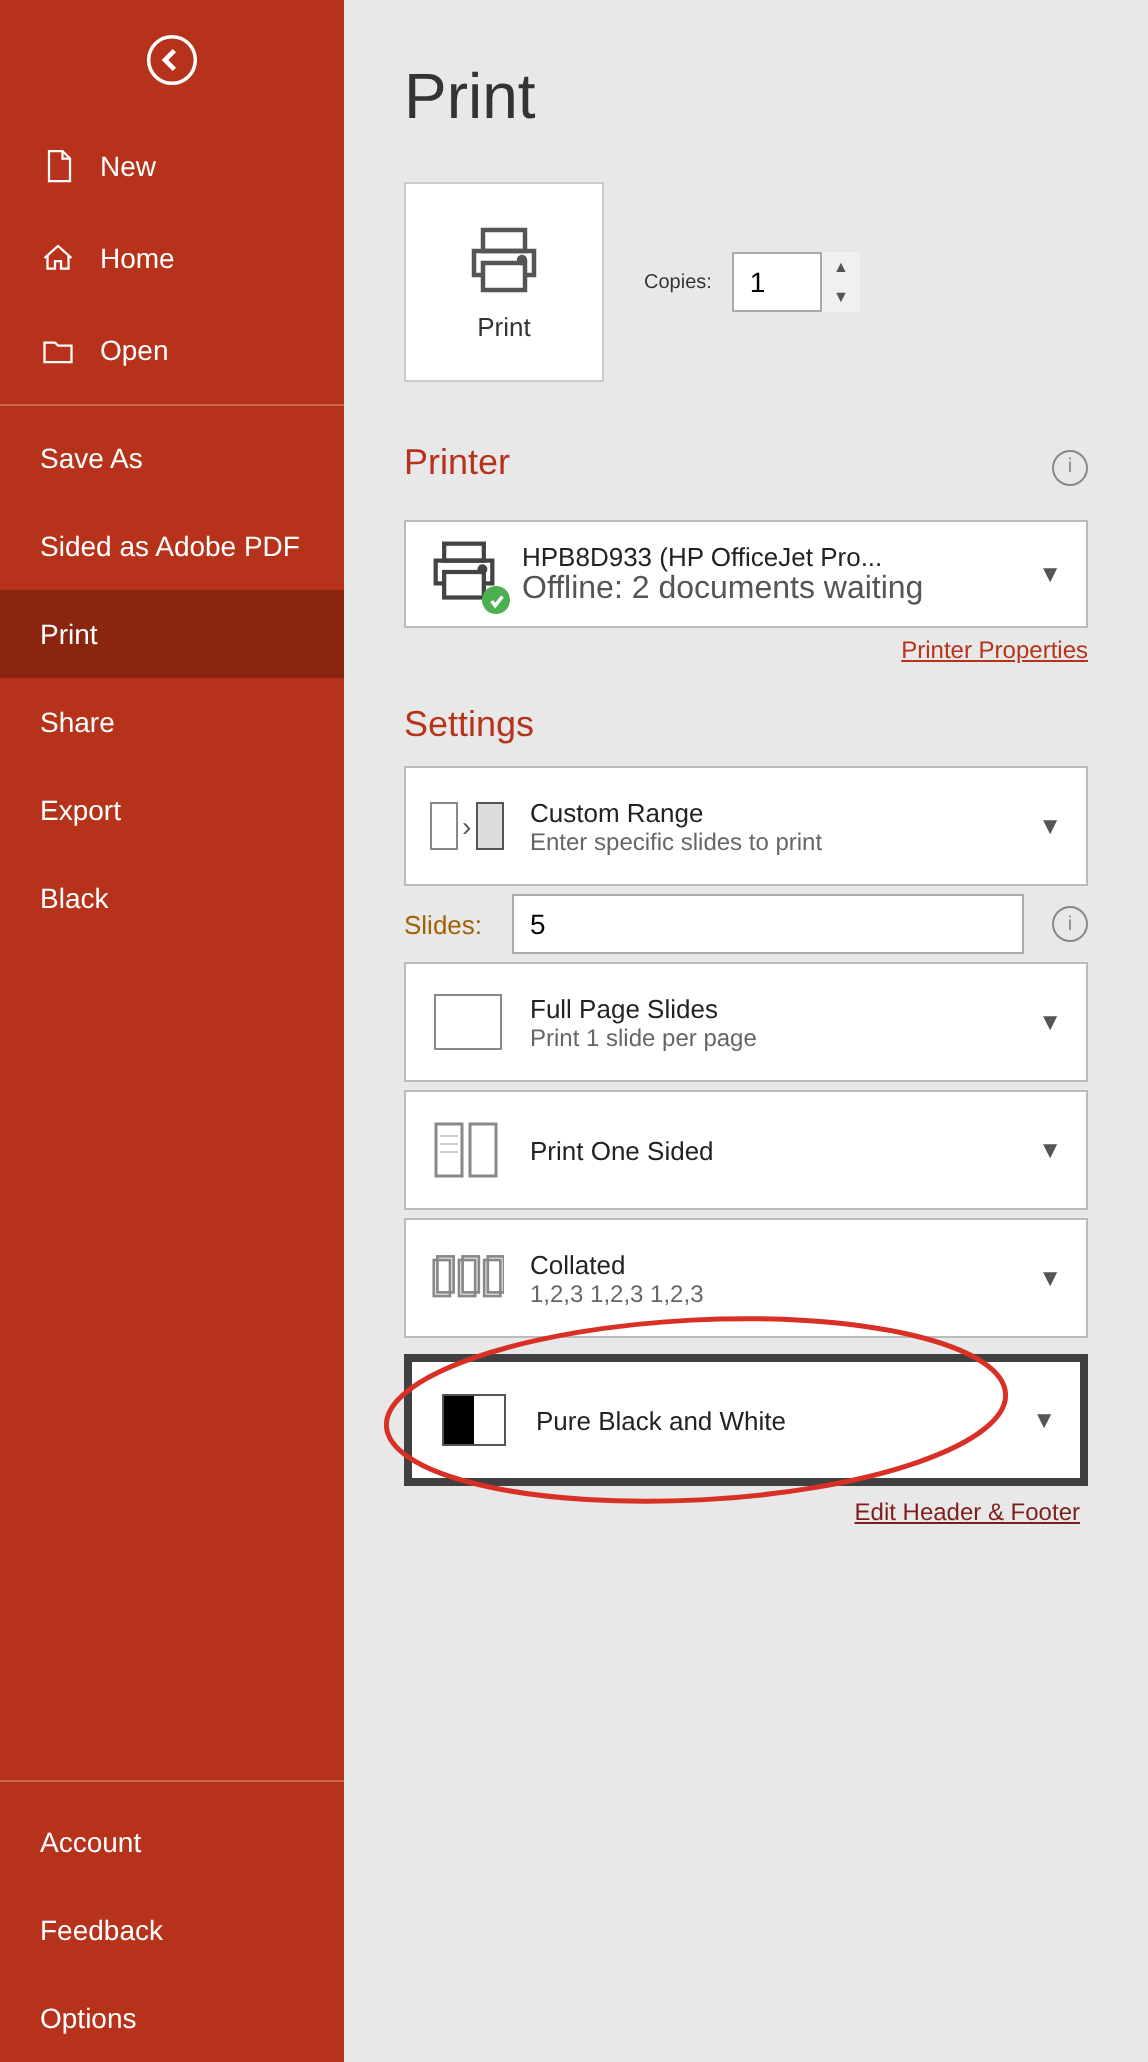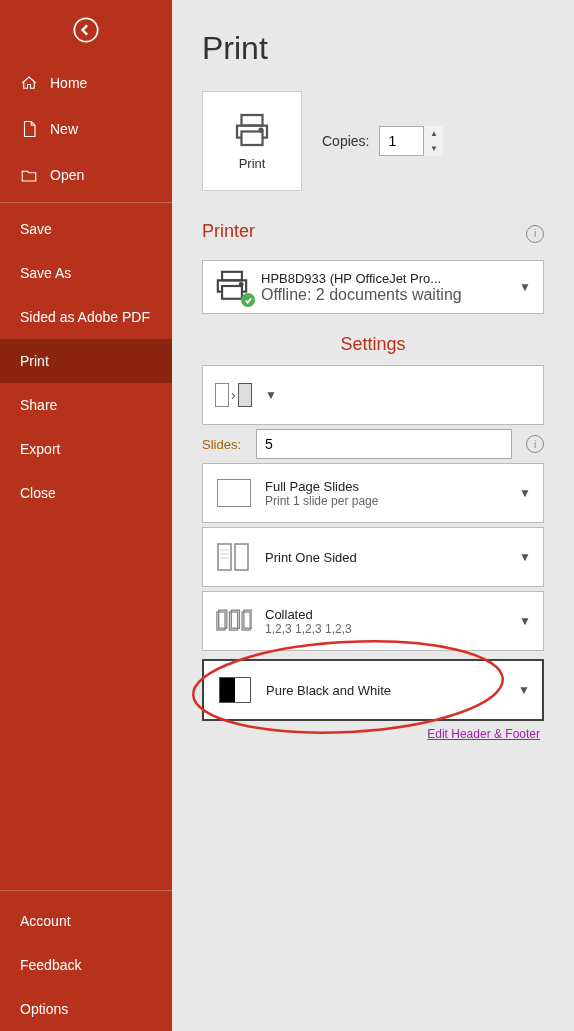--- a/index.html
+++ b/index.html
@@ -129,21 +129,21 @@
       color: #333;
     }
 
     .copies-area {
       display: flex;
       align-items: center;
       gap: 10px;
     }
 
     .copies-label {
-      font-size: 14px;
+      font-size: 10px;
       color: #333;
     }
 
     .copies-input-wrap {
       position: relative;
       display: flex;
       align-items: center;
     }
 
     .copies-input {
@@ -180,21 +180,20 @@
       color: #555;
     }
 
     
     .section-header {
       font-size: 18px;
       color: #b7321a;
       font-weight: 400;
       margin-bottom: 10px;
       margin-top: 6px;
-      text-align: center;
     }
 
     
     .info-icon-inline {
       display: inline-flex;
       align-items: center;
       justify-content: center;
       width: 18px;
       height: 18px;
       border: 1.5px solid #888;
@@ -358,29 +357,29 @@
       height: 30px;
       border: 1px solid #aaa;
       background: white;
       padding: 0 8px;
       font-size: 14px;
       outline: none;
     }
 
     
     .setting-row.highlighted {
-      border: 2px solid #404040;
+      border: 4px solid #404040;
       position: relative;
     }
 
     
     .edit-header-footer {
       text-align: right;
       font-size: 12px;
-      color: #a21caf;
+      color: #7f1d1d;
       cursor: pointer;
       text-decoration: underline;
       margin-top: 6px;
       padding-right: 4px;
     }
 
     
     .bw-icon-box {
       width: 38px;
       height: 38px;
@@ -439,47 +438,44 @@
     <svg viewBox="0 0 24 24">
       <circle cx="12" cy="12" r="10" stroke="white" stroke-width="1.5"></circle>
       <polyline points="13,8 9,12 13,16" stroke="white" stroke-width="2" fill="none"></polyline>
     </svg>
   </div>
 
   <div class="sidebar-nav">
 
     <div class="sidebar-item">
       <svg viewBox="0 0 24 24">
+        <path d="M6 2h9l5 5v15H6z" stroke="white" stroke-width="1.5" fill="none"></path>
+        <path d="M15 2v5h5" stroke="white" stroke-width="1.5"></path>
+      </svg>
+      <span>New</span>
+    </div>
+
+    <div class="sidebar-item">
+      <svg viewBox="0 0 24 24">
         <path d="M3 12L12 4l9 8" stroke="white" stroke-width="1.5"></path>
         <path d="M5 10v9h5v-5h4v5h5v-9" stroke="white" stroke-width="1.5" fill="none"></path>
       </svg>
       <span>Home</span>
     </div>
 
     <div class="sidebar-item">
       <svg viewBox="0 0 24 24">
-        <path d="M6 2h9l5 5v15H6z" stroke="white" stroke-width="1.5" fill="none"></path>
-        <path d="M15 2v5h5" stroke="white" stroke-width="1.5"></path>
-      </svg>
-      <span>New</span>
-    </div>
-
-    <div class="sidebar-item">
-      <svg viewBox="0 0 24 24">
         <path d="M3 7h7l2 2h9v11H3z" stroke="white" stroke-width="1.5" fill="none"></path>
       </svg>
       <span>Open</span>
     </div>
 
     <hr class="sidebar-divider">
 
 
-    <div class="sidebar-item">
-      <span>Save</span>
-    </div>
 
     <div class="sidebar-item">
       <span>Save As</span>
     </div>
 
     <div class="sidebar-item">
       <span>Sided as Adobe PDF</span>
     </div>
 
     <div class="sidebar-item active">
@@ -488,21 +484,21 @@
 
     <div class="sidebar-item">
       <span>Share</span>
     </div>
 
     <div class="sidebar-item">
       <span>Export</span>
     </div>
 
     <div class="sidebar-item">
-      <span>Close</span>
+      <span>Black</span>
     </div>
   </div>
 
   <div class="sidebar-bottom">
     <hr class="sidebar-divider">
     <div class="sidebar-item">
       <span>Account</span>
     </div>
     <div class="sidebar-item">
       <span>Feedback</span>
@@ -559,32 +555,37 @@
           </svg>
         </div>
       </div>
       <div class="printer-text">
         <div class="printer-name">HPB8D933 (HP OfficeJet Pro...</div>
         <div class="printer-status">Offline: 2 documents waiting</div>
       </div>
       <span class="dropdown-arrow">▼</span>
     </div>
 
+    <div class="printer-properties-link">Printer Properties</div>
   </div>
 
   <div class="settings-section">
     <h2 class="section-header">Settings</h2>
 
     <div class="setting-row">
       <div class="setting-icon">
         <div class="custom-range-icon">
           <div class="cr-page"></div>
           <span class="cr-arrow">›</span>
           <div class="cr-page cr-page-selected"></div>
         </div>
+      </div>
+      <div class="setting-text">
+        <div class="setting-title">Custom Range</div>
+        <div class="setting-subtitle">Enter specific slides to print</div>
       </div>
       <span class="dropdown-arrow">▼</span>
     </div>
 
     <div class="slides-row">
       <label class="slides-label">Slides:</label>
       <input class="slides-input" type="text" value="5" style="">
       <span class="info-icon-inline">i</span>
     </div>
 

